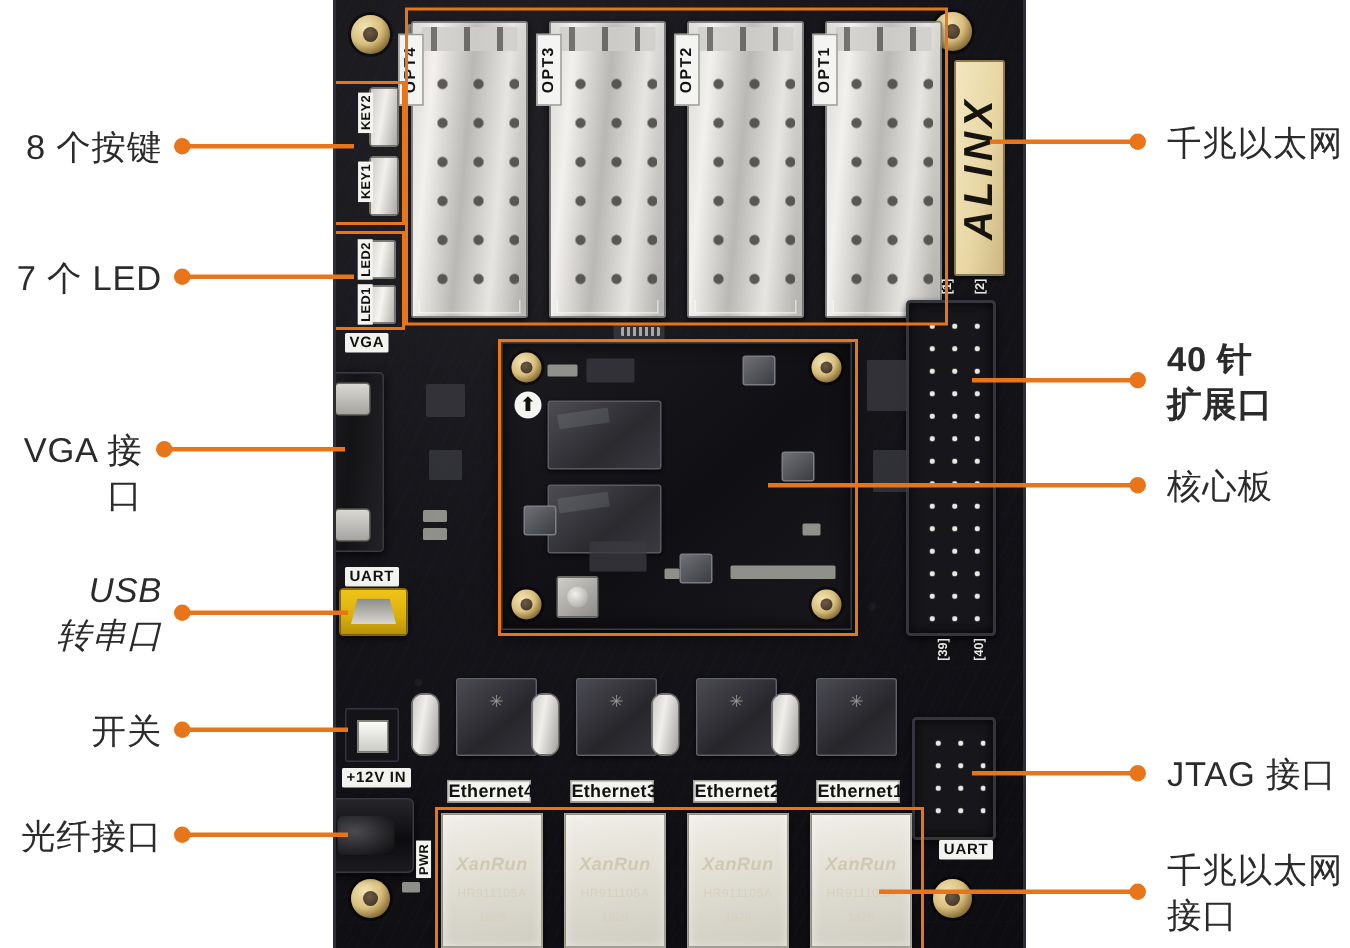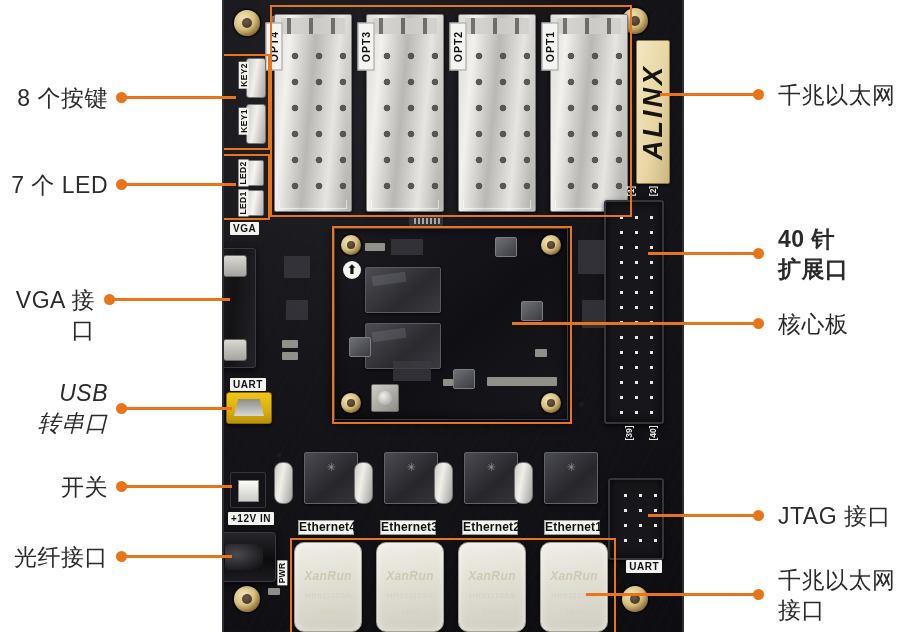--- a/index.html
+++ b/index.html
@@ -276,21 +276,21 @@
     color:#b9b9b3;font-size:11px;font-weight:bold;opacity:.75;
   }
   .xtal{
     position:absolute;width:17px;height:40px;border-radius:8px;
     background:linear-gradient(100deg,#cbcac5,#f0efeb 40%,#a3a29e);
     border:1px solid #74736f;
   }
   .rj45{
     position:absolute;width:66px;height:88px;
     background:linear-gradient(170deg,#f0eee7 0%,#e3e0d6 40%,#cfccc1 100%);
-    border:1px solid #a5a296;border-radius:10px;
+    border:1px solid #a5a296;border-radius:0;
     box-shadow:0 2px 5px rgba(0,0,0,.55), inset 0 0 8px rgba(255,255,255,.5);
   }
   .rj45 .b1{
     position:absolute;left:0;right:0;top:26px;text-align:center;
     color:#cfc9b4;font-size:12px;font-style:italic;font-weight:bold;
     letter-spacing:.4px;
   }
   .rj45 .b2{
     position:absolute;left:0;right:0;top:48px;text-align:center;
     color:#d6d1be;font-size:8px;letter-spacing:.4px;

